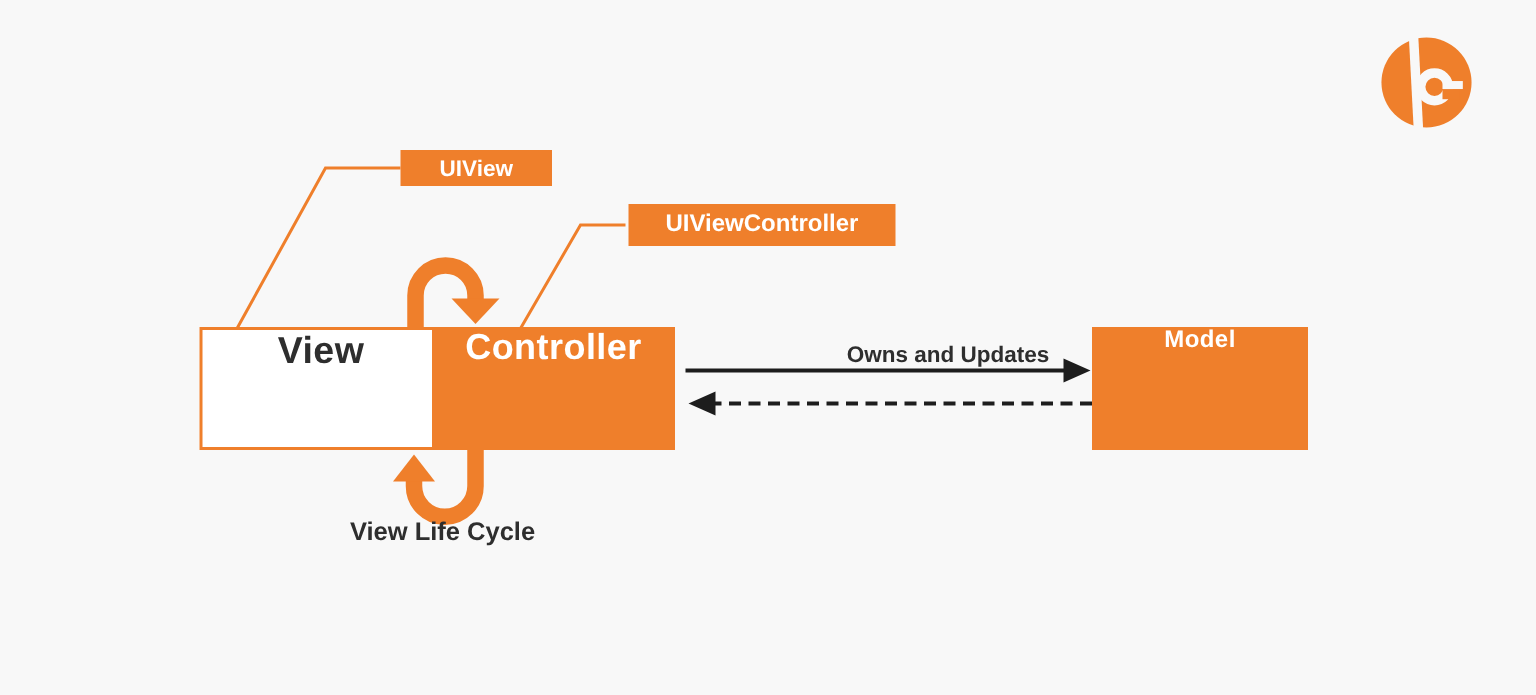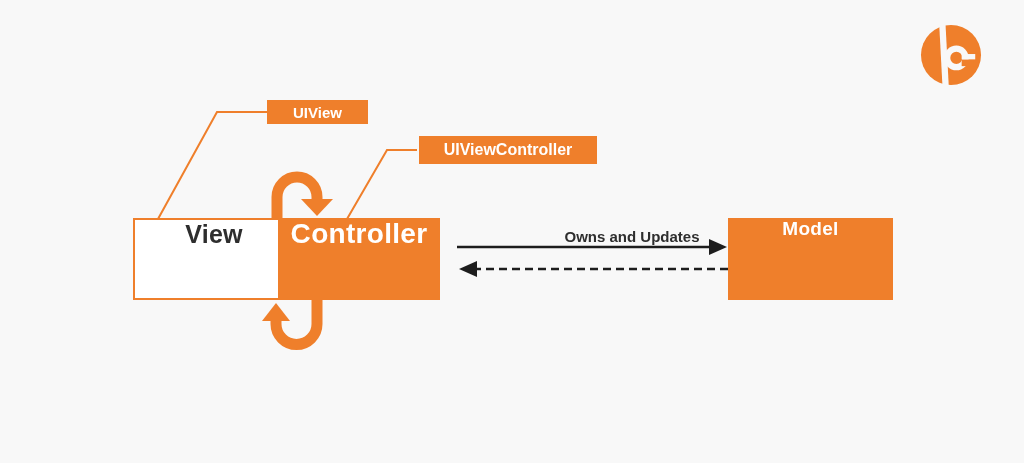--- a/index.html
+++ b/index.html
@@ -14,24 +14,24 @@
     position:relative;width:1024px;height:463px;background:var(--bg);
     overflow:hidden;font-family:"Liberation Sans",sans-serif;
   }
   .layer{position:absolute;left:0;top:0;width:1024px;height:463px;z-index:1;}
   .node{
     position:absolute;display:flex;align-items:flex-start;justify-content:center;
     font-weight:bold;z-index:2;box-sizing:border-box;letter-spacing:0.3px;
   }
   #node-view{left:133px;top:218px;width:162px;height:82px;background:var(--white);
     border:2px solid var(--accent);color:var(--text_dark);font-size:25px;}
-  #node-controller{left:278px;top:218px;width:162px;height:82px;background:var(--accent);
-    color:var(--white);font-size:28px;}
-  #node-model{left:728px;top:218px;width:165px;height:82px;background:var(--accent);
-    color:var(--white);font-size:19px;}
+  #node-controller{left:288px;top:218px;width:162px;height:82px;background:var(--accent);
+    color:var(--white);font-size:24px;}
+  #node-model{left:728px;top:218px;width:144px;height:82px;background:var(--accent);
+    color:var(--white);font-size:16px;}
   .callout{
     position:absolute;display:flex;align-items:center;justify-content:center;
     background:var(--accent);color:var(--white);font-weight:bold;z-index:2;
   }
   #callout-uiview{left:267px;top:100px;width:101px;height:24px;font-size:15px;}
   #callout-uiviewcontroller{left:419px;top:136px;width:178px;height:28px;font-size:16px;}
   .edge-label{
     position:absolute;left:457px;width:270px;text-align:center;z-index:2;
     color:var(--text_dark);font-weight:bold;font-size:15px;
   }
@@ -86,20 +86,21 @@
   </div>
   <div class="node" id="node-controller">
     <span>Controller</span>
   </div>
   <div class="node" id="node-model">
     <span>Model</span>
   </div>
 
   <div class="edge-label" id="label-owns">Owns and Updates</div>
 
+  <div id="cycle-caption">View Life Cycle</div>
 
   <svg id="brand-logo" viewBox="0 0 64 64">
     <circle cx="32" cy="32" r="31" fill="var(--accent)"></circle>
     <rect x="21.5" y="0" width="6.5" height="64" fill="var(--bg)" transform="rotate(-3 24.5 32)"></rect>
     <circle cx="37.5" cy="35" r="9.5" fill="none" stroke="var(--bg)" stroke-width="6.5"></circle>
     <rect x="43" y="36.5" width="12" height="7" fill="var(--accent)"></rect>
     <rect x="43" y="31" width="14" height="5.5" fill="var(--bg)"></rect>
   </svg>
 
 </div>

